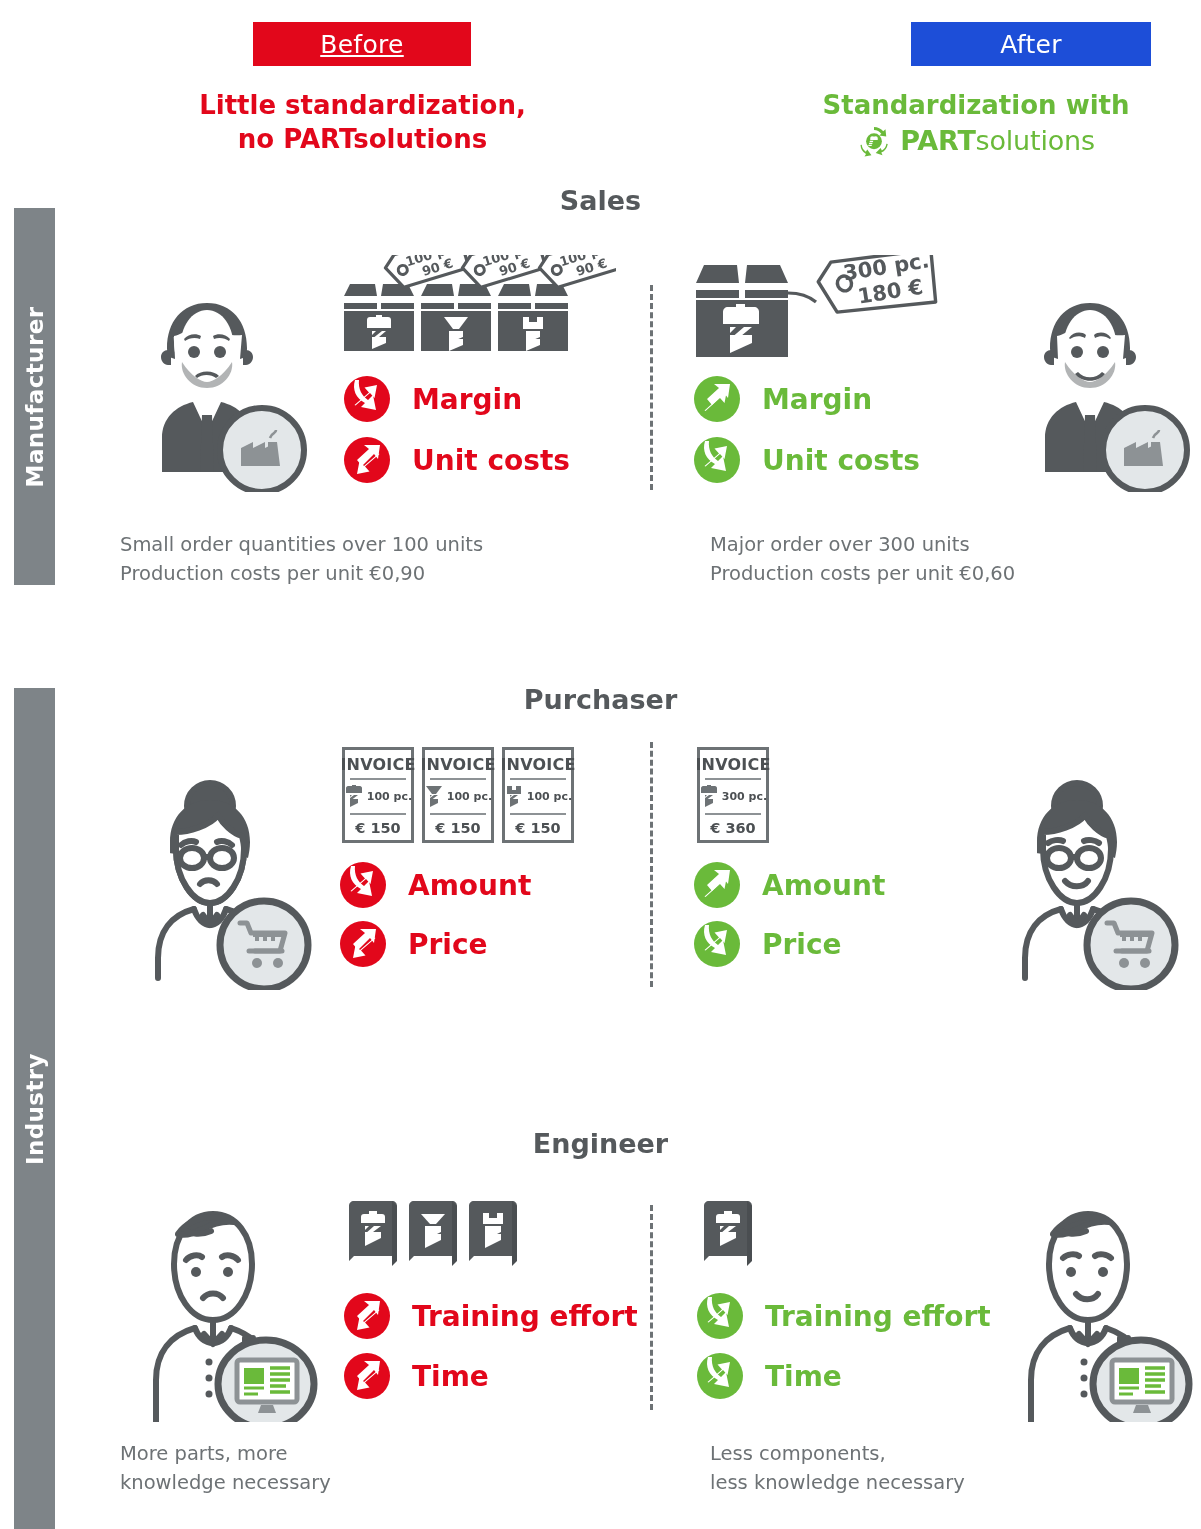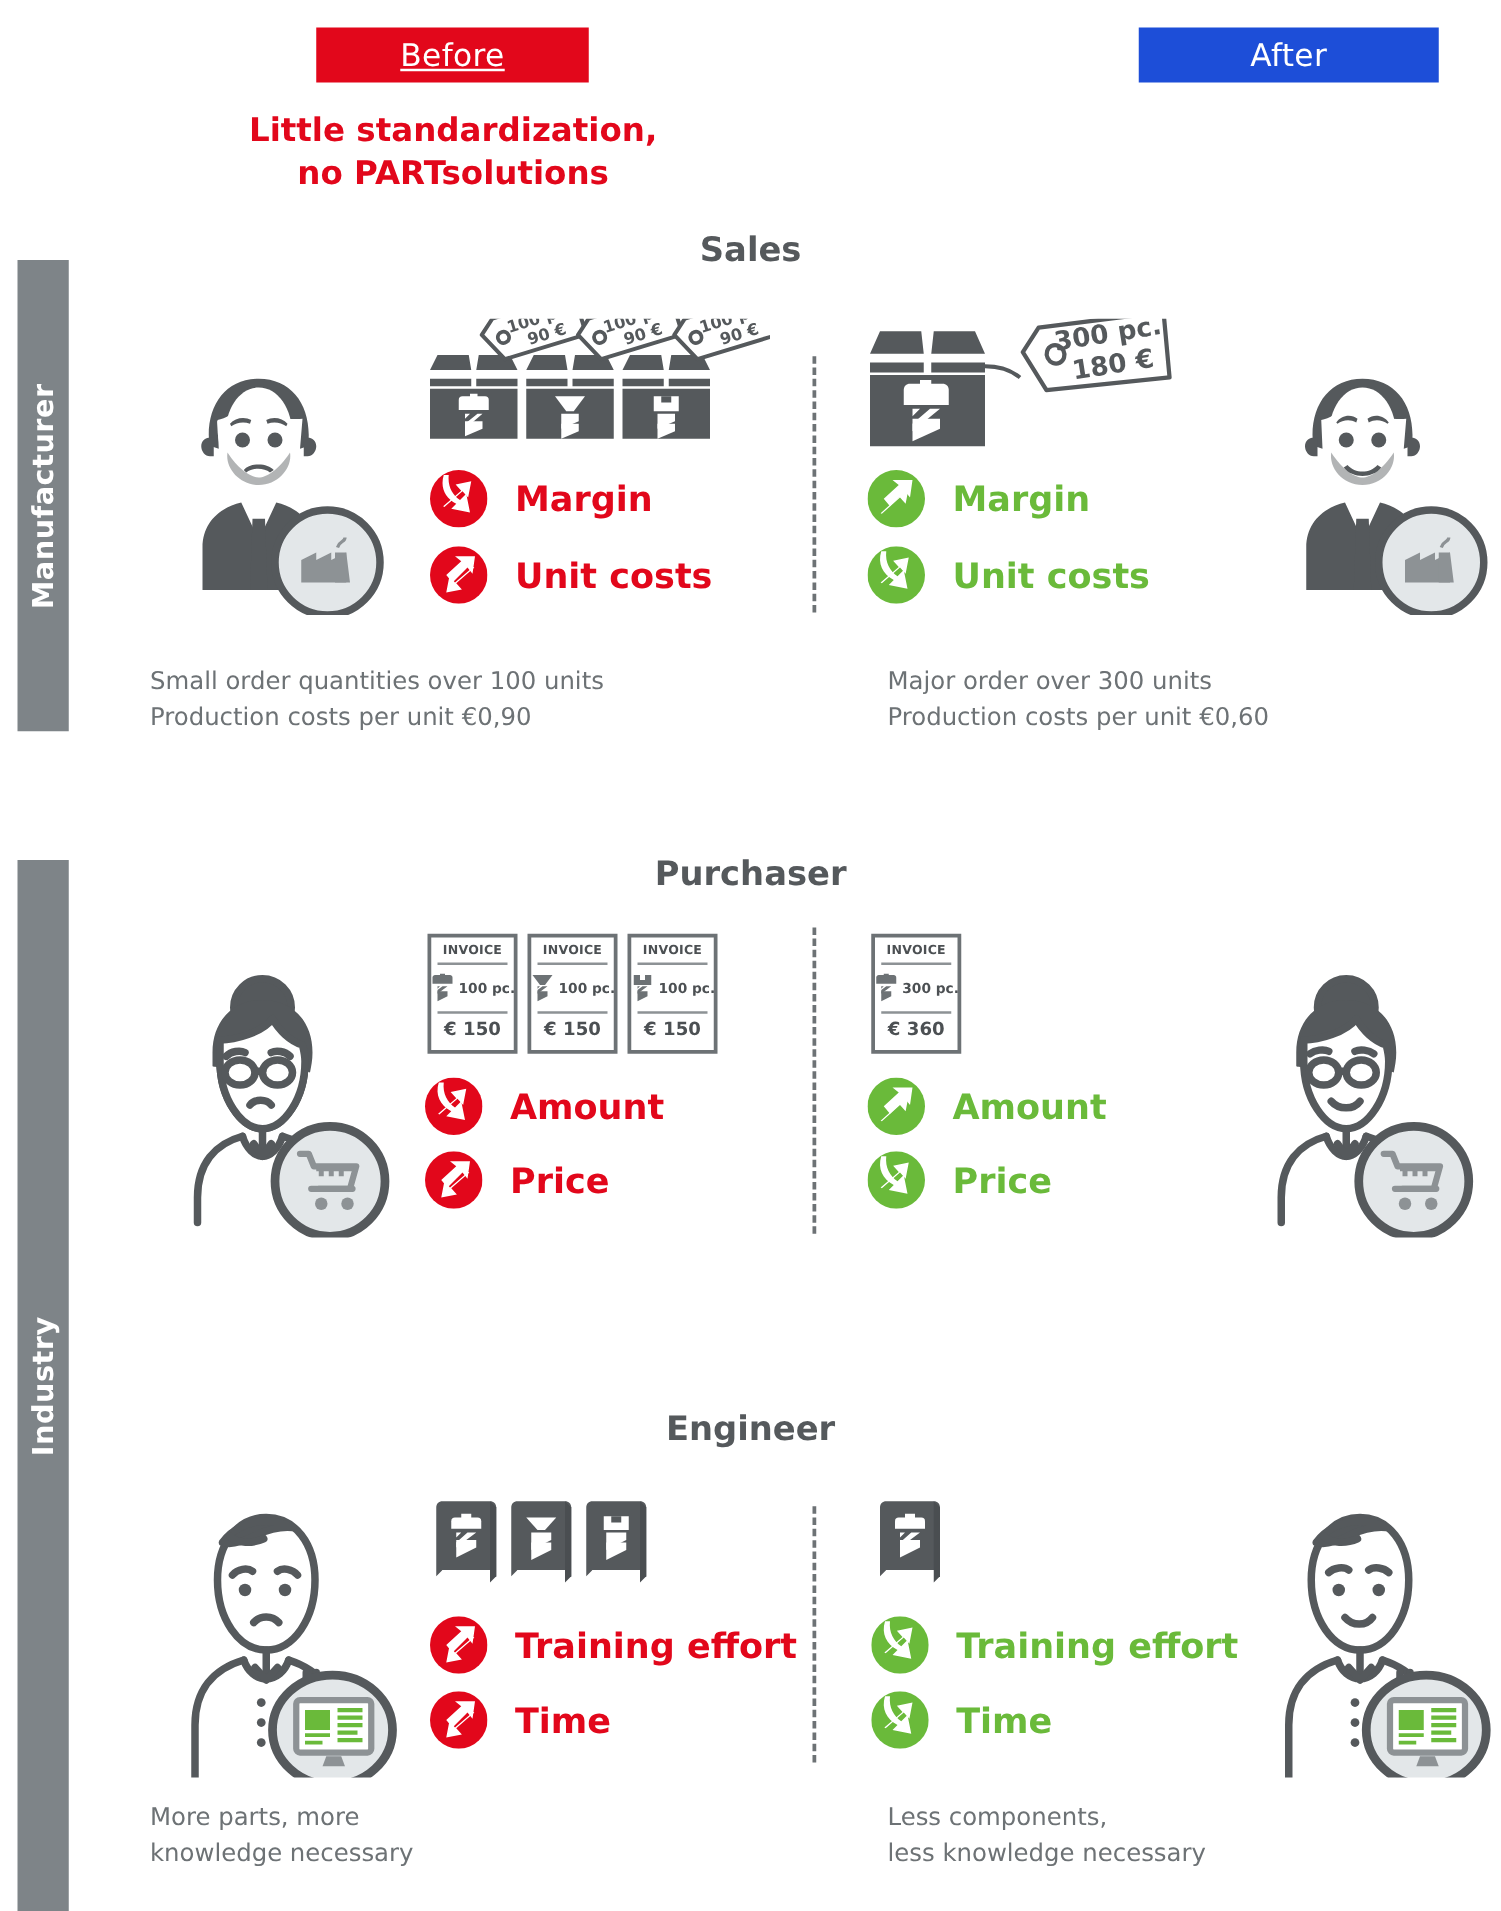--- a/index.html
+++ b/index.html
@@ -79,21 +79,21 @@
   
   .fig { position: absolute; }
 
   
   .invoice {
     position: absolute; width: 72px; height: 96px;
     border: 3px solid #6d7275; background: #fff;
     display: flex; flex-direction: column; align-items: center;
     padding: 5px 4px 4px;
   }
-  .inv-title { font-size: 10px; font-weight: 700; color: #4c5053; letter-spacing: .2px; }
+  .inv-title { font-size: 16px; font-weight: 700; color: #4c5053; letter-spacing: .2px; }
   .inv-rule { width: 56px; height: 2px; background: #8d9295; margin: 4px 0 3px; }
   .inv-mid { display: flex; align-items: center; gap: 3px; height: 30px; }
   .inv-qty { font-size: 11px; font-weight: 700; color: #4c5053; white-space: nowrap; }
   .inv-total { font-size: 14.5px; font-weight: 700; color: #4c5053; margin-top: 2px; }
 
   
   .pricetag-txt { font-size: 13px; font-weight: 700; fill: #55595c; }
 </style>
 </head>
 <body>
@@ -101,20 +101,34 @@
 <div class="page">
 
   <div class="hdr-badge" id="badge-before">Before</div>
   <div class="hdr-badge" id="badge-after">After</div>
 
   <div class="hdr-sub" id="sub-before">
     <span style="white-space:pre-line;">Little standardization,
 no PARTsolutions</span>
   </div>
 
+  <div class="hdr-sub" id="sub-after">
+    <span>Standardization with</span>
+    <div class="brand-row">
+      <svg class="brand-mark" viewBox="0 0 40 40">
+        <path d="M20 3.4c4.4 0 8.3 2 10.9 5.1l2.6-2.2.9 8.3-8.3-1 2.5-2.1A10.9 10.9 0 0 0 20 7.1z" fill="#6aba3a"></path>
+        <path d="M36.2 23.4a13.6 13.6 0 0 1-7.6 10.2l1.4 3.1-8-2.5 5.8-6 1.4 3a10.9 10.9 0 0 0 5.4-8z" fill="#6aba3a"></path>
+        <path d="M4.1 24.6a13.6 13.6 0 0 0 6.5 10.8l-1.8 2.9 8.2-1.6-4.9-6.8-1.7 2.8a10.9 10.9 0 0 1-4.8-8.2z" fill="#6aba3a"></path>
+        <circle cx="20" cy="20.3" r="9.3" fill="#6aba3a"></circle>
+        <path d="M15.6 16.6c0-1.4 1-2.3 2.2-2.3.9 0 1.5.4 2.2.4s1.3-.4 2.2-.4c1.2 0 2.2.9 2.2 2.3v2.2h-8.8z" fill="#fff"></path>
+        <path d="M18 19.6h4v1.6h-4zM18 22h4v1.6h-4zM18 24.4h4V26h-4z" fill="#fff" transform="skewX(-18) translate(3.6,0)"></path>
+      </svg>
+      <span class="brand-text"><b>PART</b><span>solutions</span></span>
+    </div>
+  </div>
 
   <div class="rail" id="rail-manufacturer">
     <span>Manufacturer</span>
   </div>
   <div class="rail" id="rail-industry">
     <span>Industry</span>
   </div>
 
   <div class="sec-title" id="title-sales">Sales</div>
   <div class="sec-title" id="title-engineer">Engineer</div>

